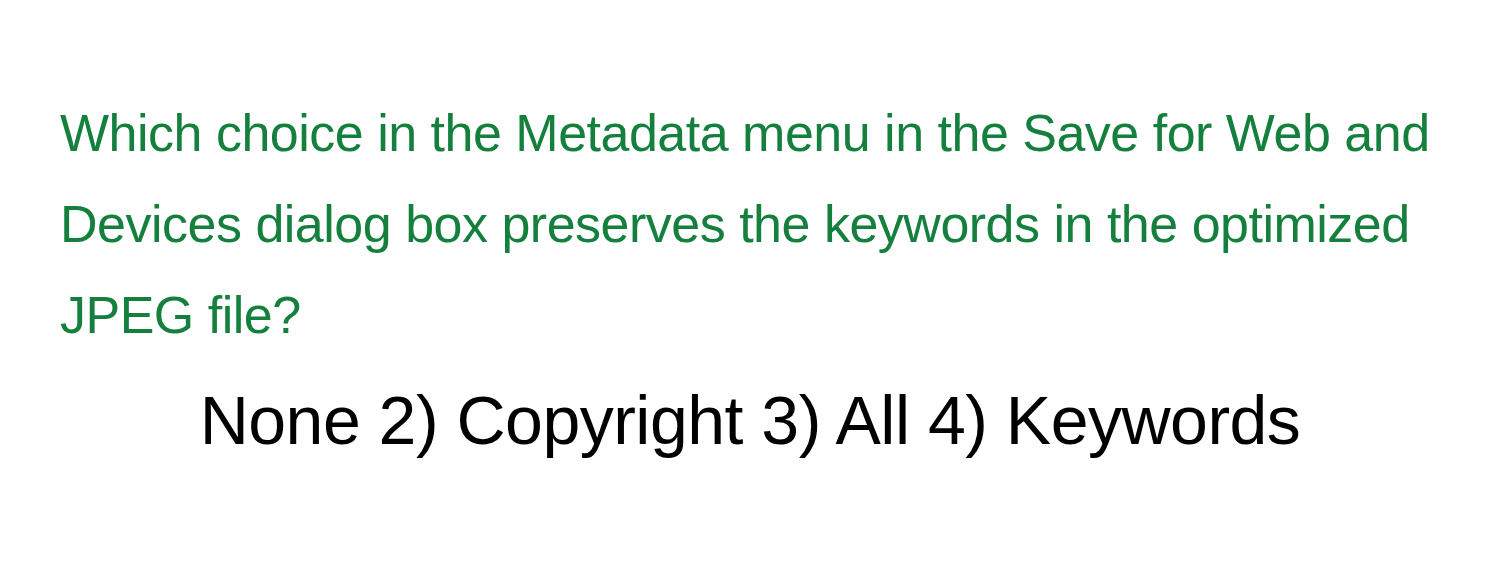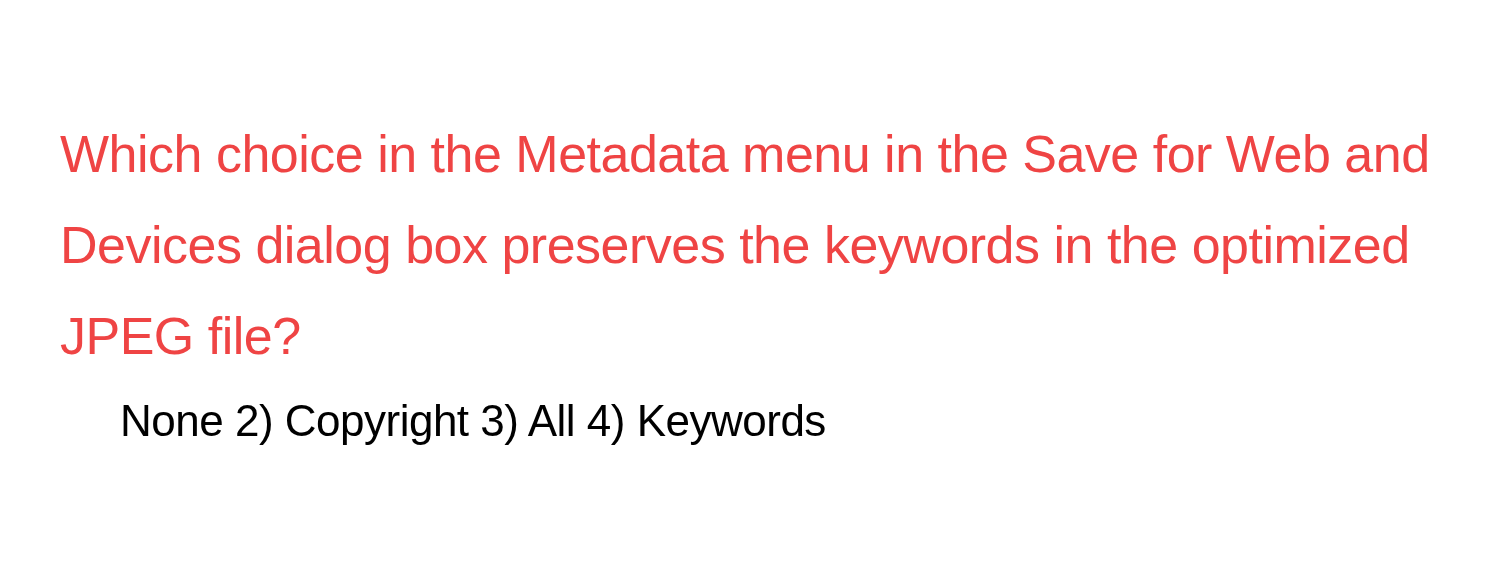--- a/index.html
+++ b/index.html
@@ -13,30 +13,31 @@
       background: #ffffff;
       font-family: -apple-system, BlinkMacSystemFont, "Segoe UI", Helvetica, Arial, sans-serif;
       display: flex;
       flex-direction: column;
       justify-content: center;
       padding: 0 60px;
     }
     .question {
       font-size: 52px;
       line-height: 1.75;
-      color: #ef4444;
+      color: #15803d;
       font-weight: 400;
       letter-spacing: -0.5px;
     }
     .options {
-      font-size: 44px;
+      font-size: 68px;
       line-height: 1.75;
       color: #000000;
       font-weight: 400;
       letter-spacing: -0.5px;
+      text-align: center;
       padding-left: 60px;
       padding-right: 60px;
     }
   </style>
 </head>
 <body>
 
 <div class="question">Which choice in the Metadata menu in the Save for Web and Devices dialog box preserves the keywords in the optimized JPEG file?</div>
 <div class="options">None 2) Copyright 3) All 4) Keywords</div>
 

